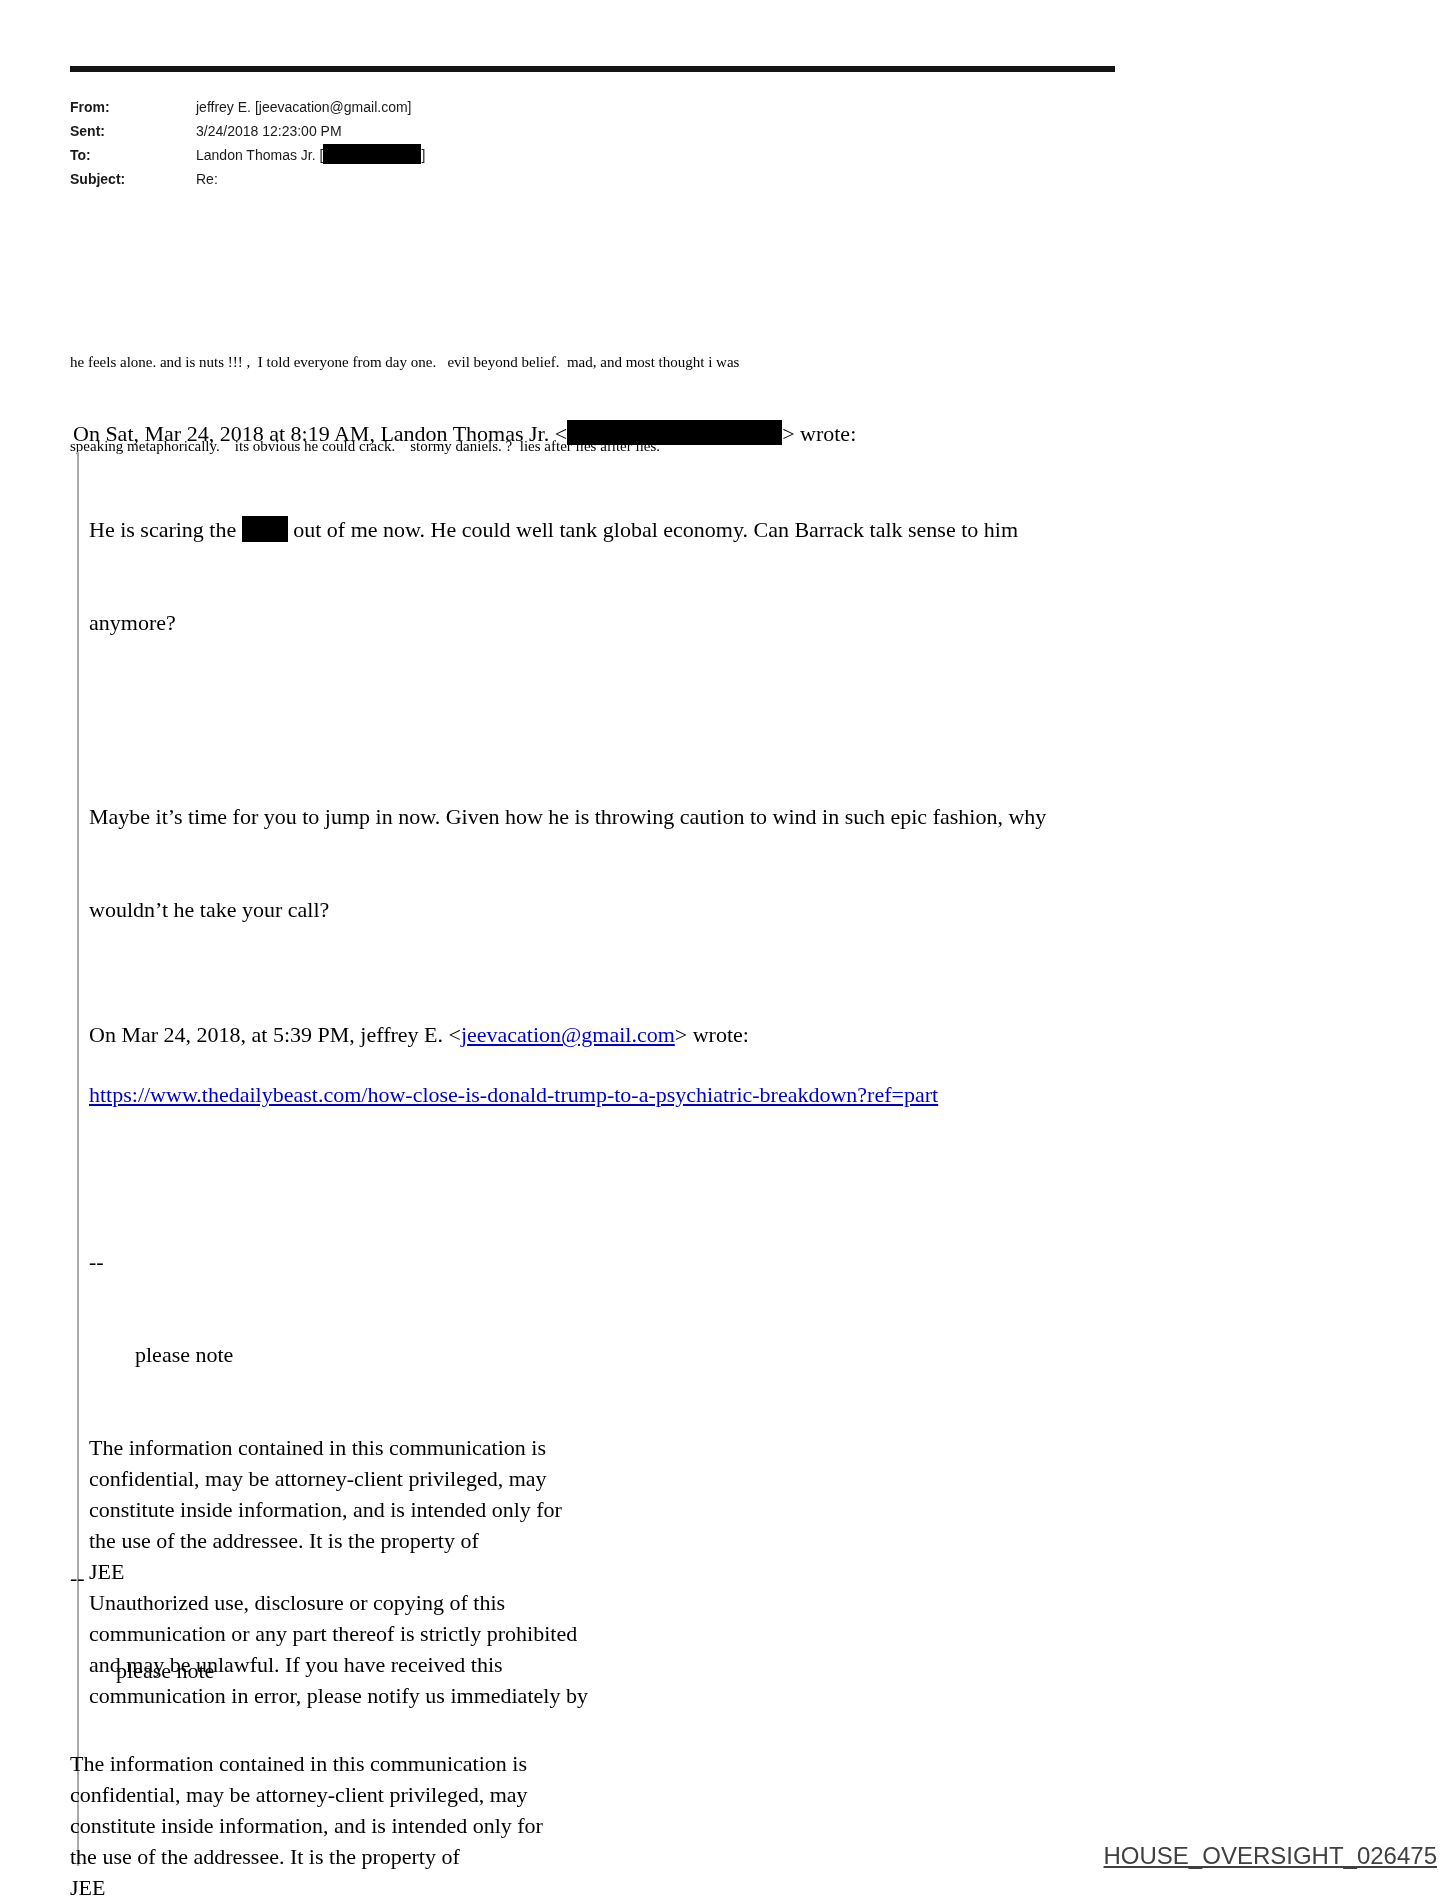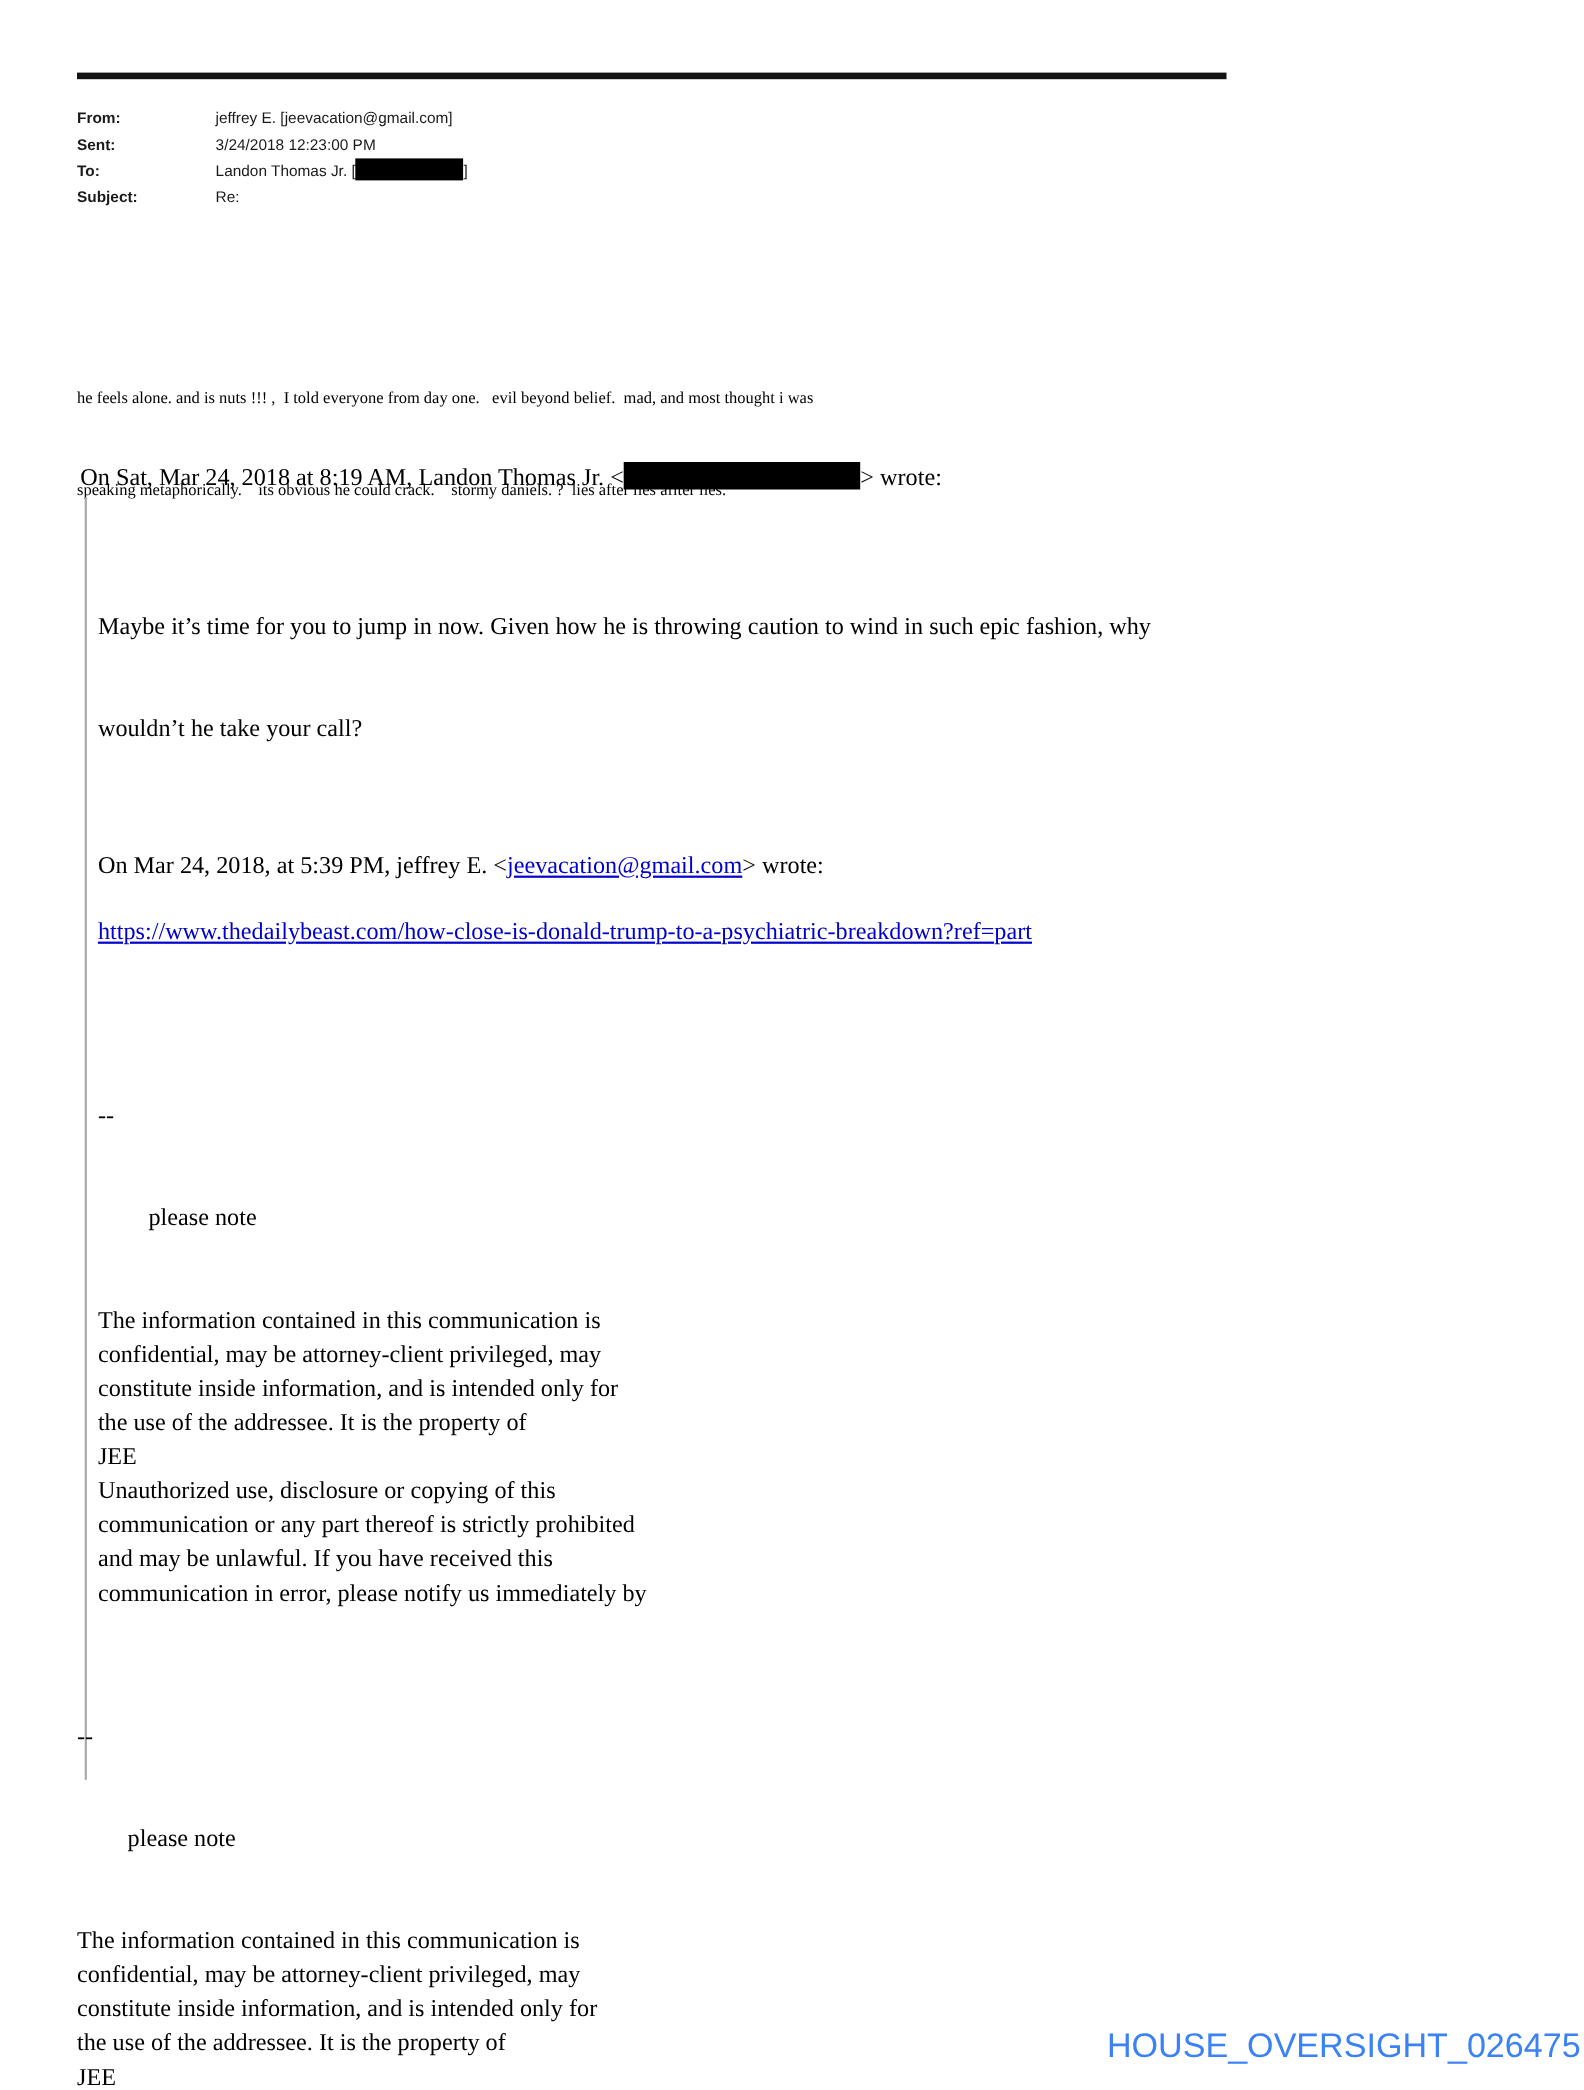--- a/index.html
+++ b/index.html
@@ -72,22 +72,23 @@
   .redact-to    { width: 98px;  height: 20px; vertical-align: -4px; }
   .redact-intro { width: 215px; height: 25px; vertical-align: -4px; }
   .redact-swear { width: 46px;  height: 26px; vertical-align: -5px; }
   a.lnk { color: #0000cc; text-decoration: underline; cursor: pointer; }
   .doc-footer {
     position: absolute;
     left: 0; top: 1842px;
     width: 1437px;
     text-align: right;
     font-family: "Liberation Sans", sans-serif;
-    font-size: 31px;
-    color: #3b82f6;
+    font-size: 24px;
+    color: #404040;
+    text-decoration: underline;
   }
 </style>
 </head>
 <body>
 
 <div class="page">
 
   <div class="top-rule"></div>
 
   <div class="email-header">
@@ -111,20 +112,24 @@
 
   <div class="para1">
     <div>he feels alone. and is nuts !!! ,  I told everyone from day one.   evil beyond belief.  mad, and most thought i was</div>
     <div>speaking metaphorically.    its obvious he could crack.    stormy daniels. ?  lies after lies aflter lies.</div>
   </div>
 
   <div class="intro-line serif-22"><span>On Sat, Mar 24, 2018 at 8:19 AM, Landon Thomas Jr. &lt;</span><span class="redact redact-intro"></span><span>&gt; wrote:</span></div>
 
   <div class="quote">
 
+    <div class="qp">
+      <div><span>He is scaring the </span><span class="redact redact-swear"></span><span> out of me now. He could well tank global economy. Can Barrack talk sense to him</span></div>
+      <div>anymore?</div>
+    </div>
 
     <div class="qp m-p2">
       <div>Maybe it’s time for you to jump in now. Given how he is throwing caution to wind in such epic fashion, why</div>
       <div>wouldn’t he take your call?</div>
     </div>
 
 
 
     <div class="qp m-p5"><span>On Mar 24, 2018, at 5:39 PM, jeffrey E. &lt;</span><a class="lnk">jeevacation@gmail.com</a><span>&gt; wrote:</span></div>
 

